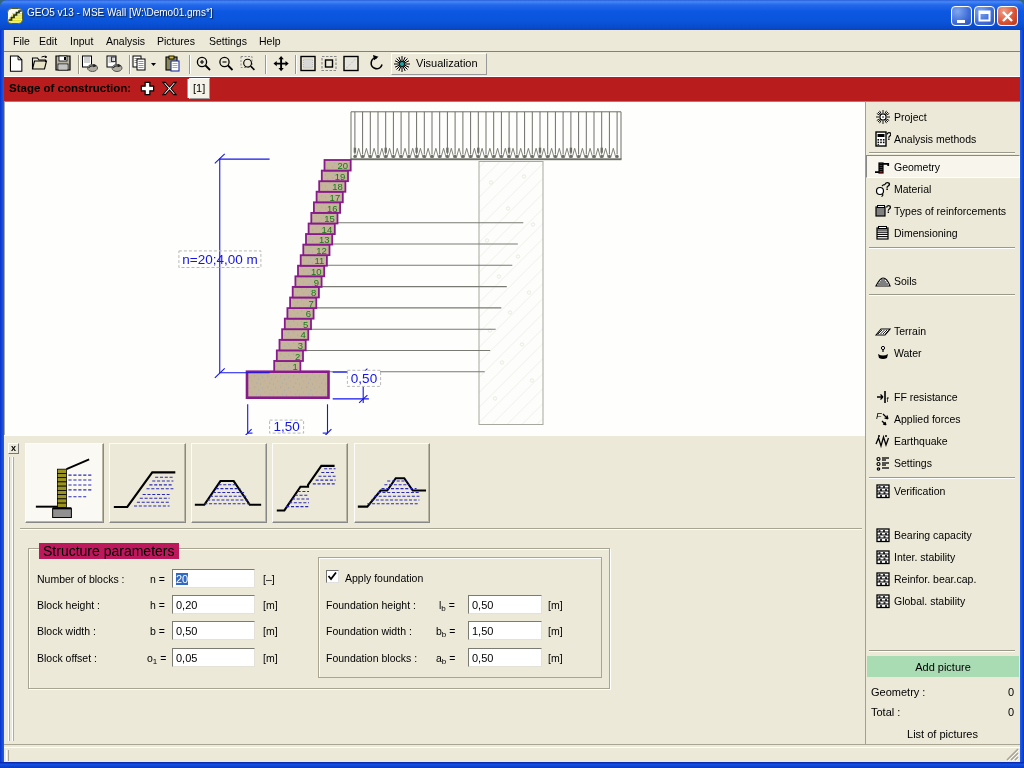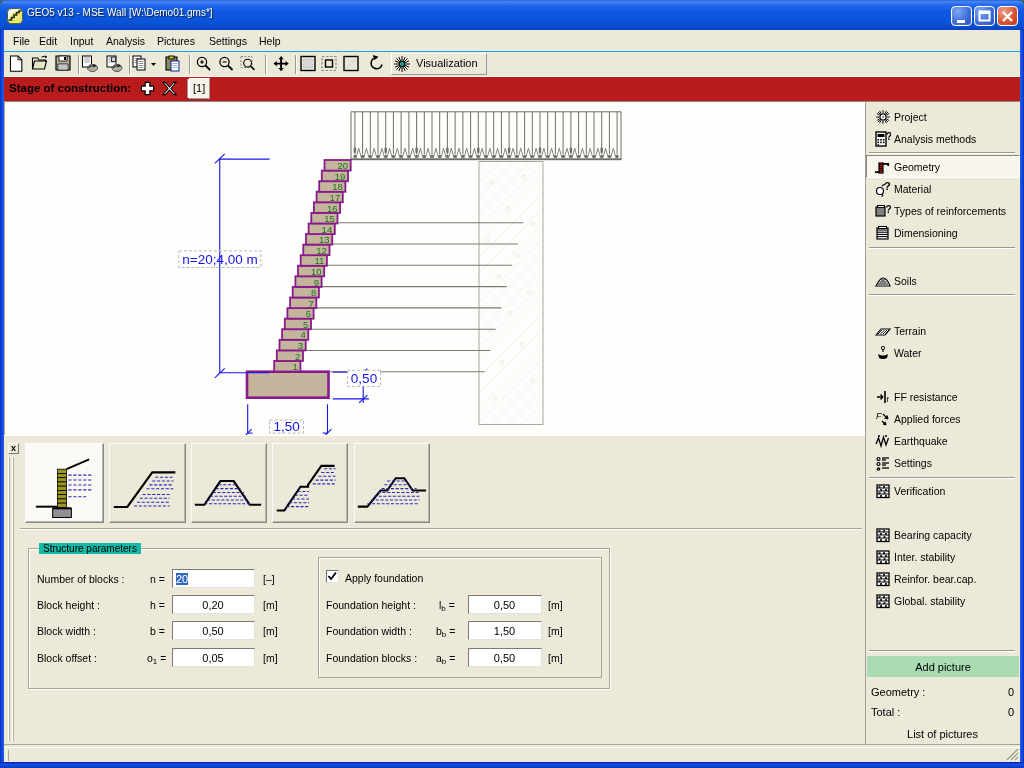--- a/index.html
+++ b/index.html
@@ -27,24 +27,24 @@
 .sbitem{position:absolute;left:2px;width:151px;height:22px}
 .sbitem svg{position:absolute;left:7px;top:3px}
 .sbitem span{position:absolute;left:26px;top:5px;font-size:10.5px;white-space:nowrap}
 .sbsep{position:absolute;left:3px;width:146px;height:2px;border-top:1px solid #9C998A;border-bottom:1px solid #fff}
 
 #bpanel{left:4px;top:435px;width:861px;height:312px;background:#ECE9D8;border-top:1px solid #fff}
 .tabbtn{position:absolute;top:7px;width:80px;height:80px;background:#ECE9D8;border:1px solid #888;border-top-color:#FDFCFA;border-left-color:#FDFCFA;box-shadow:inset -1px -1px 0 #B8B5A4}
 .tabsel{background:#FAF9F3}
 #pline{position:absolute;left:16px;top:92px;width:842px;height:2px;border-top:1px solid #A9A592;border-bottom:1px solid #fff}
 #gbox{position:absolute;left:24px;top:112px;width:582px;height:141px;border:1px solid #A9A592;box-shadow:1px 1px 0 #fff, inset 1px 1px 0 #fff}
-#gboxlabel{position:absolute;left:10px;top:-6px;background:#14b8a6;padding:0 4px;font-size:10px}
+#gboxlabel{position:absolute;left:10px;top:-6px;background:#be185d;padding:0 4px;font-size:14px}
 #fbox{position:absolute;left:289px;top:8px;width:284px;height:121px;border:1px solid #A9A592;box-shadow:inset 1px 1px 0 #fff}
 .flabel{position:absolute;font-size:10.5px;white-space:nowrap}
-.field{position:absolute;width:83px;height:19px;background:#fff;border:1px solid #7B7B73;border-bottom-color:#E4E2D8;border-right-color:#E4E2D8;font-size:11px;text-align:center;padding:3px 4px 0 3px}
+.field{position:absolute;width:83px;height:19px;background:#fff;border:1px solid #7B7B73;border-bottom-color:#E4E2D8;border-right-color:#E4E2D8;font-size:11px;text-align:left;padding:3px 4px 0 3px}
 .field2{width:74px}
 sub{font-size:8px;vertical-align:-2px}
 
 #statusbar{left:4px;top:747px;width:1016px;height:15px;background:#ECE9D8;border-top:1px solid #fff}
 #panelbotline{left:4px;top:744px;width:1016px;height:3px;background:#ECE9D8;border-top:1px solid #A9A592}
 </style></head>
 <body>
 
 <div class="abs" style="left:0;top:0;width:1024px;height:10px;background:#33647E"></div>
 <div id="titlebar" class="abs"></div>

